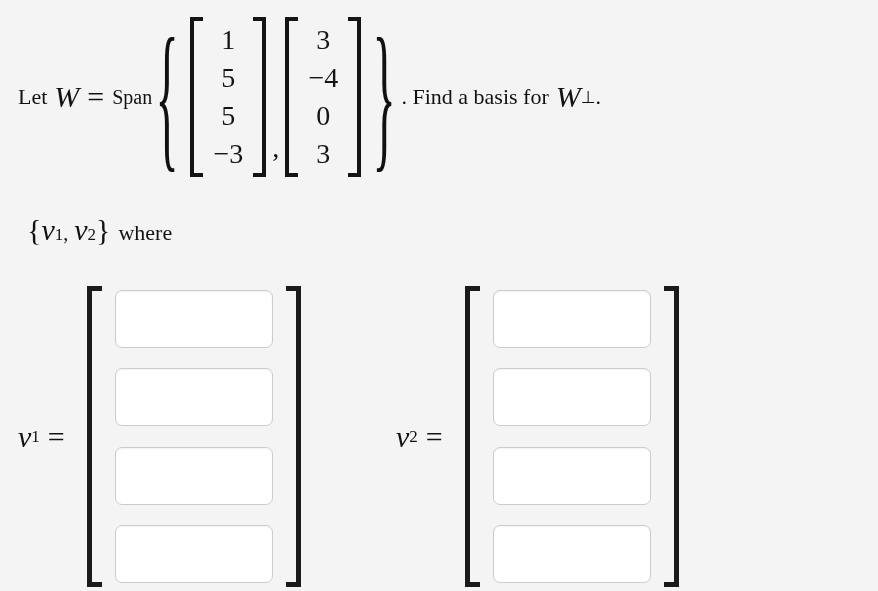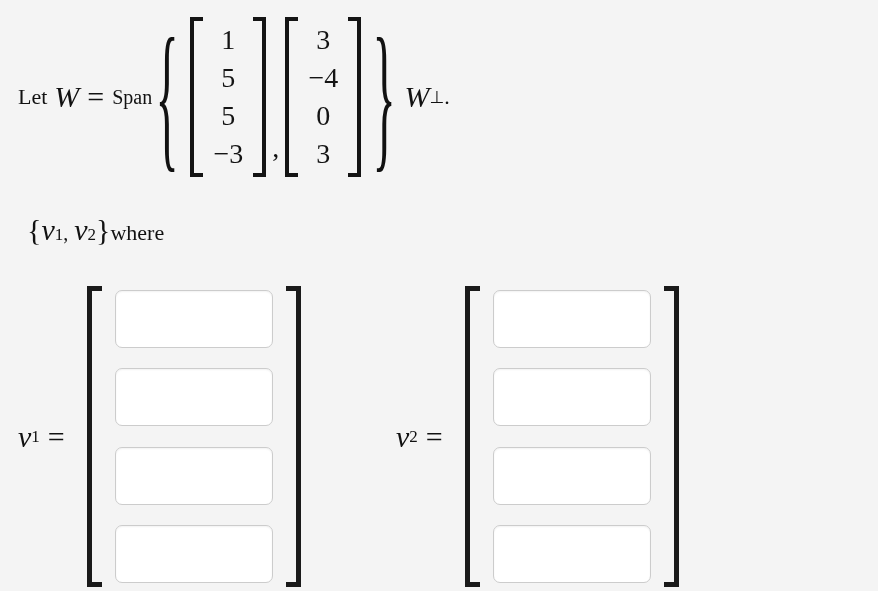--- a/index.html
+++ b/index.html
@@ -249,35 +249,36 @@
       <span class="cell">3</span>
       <span class="cell">−4</span>
       <span class="cell">0</span>
       <span class="cell">3</span>
     </span>
     <span class="brk brk-r"></span>
   </span>
 
   <span class="brace brace-right">}</span>
 
+  <span class="plain-text tail-text">. Find a basis for</span>
 
   <span class="mathvar" style="margin-left:7px;">W</span>
   <span class="sup">⊥</span>
   <span class="plain-text">.</span>
 </div>
 
 <div id="basis-line">
   <span class="curly" style="margin-left:8px;">{</span>
   <span class="mathvar">v</span>
     <span class="sub">1</span>
   <span class="mathrm">,</span>
   <span class="mathvar" style="margin-left:6px;">v</span>
     <span class="sub">2</span>
   <span class="curly">}</span>
-  <span class="plain-text" style="">where</span>
+  <span class="plain-text" style="margin-left:8px;">where</span>
 </div>
 
 <div id="answer-area">
 
   <div class="answer-group" id="answer-v1">
     <div class="vec-label">
       <span class="mathvar">v</span>
         <span class="sub">1</span>
       <span class="eqsign">=</span>
     </div>

